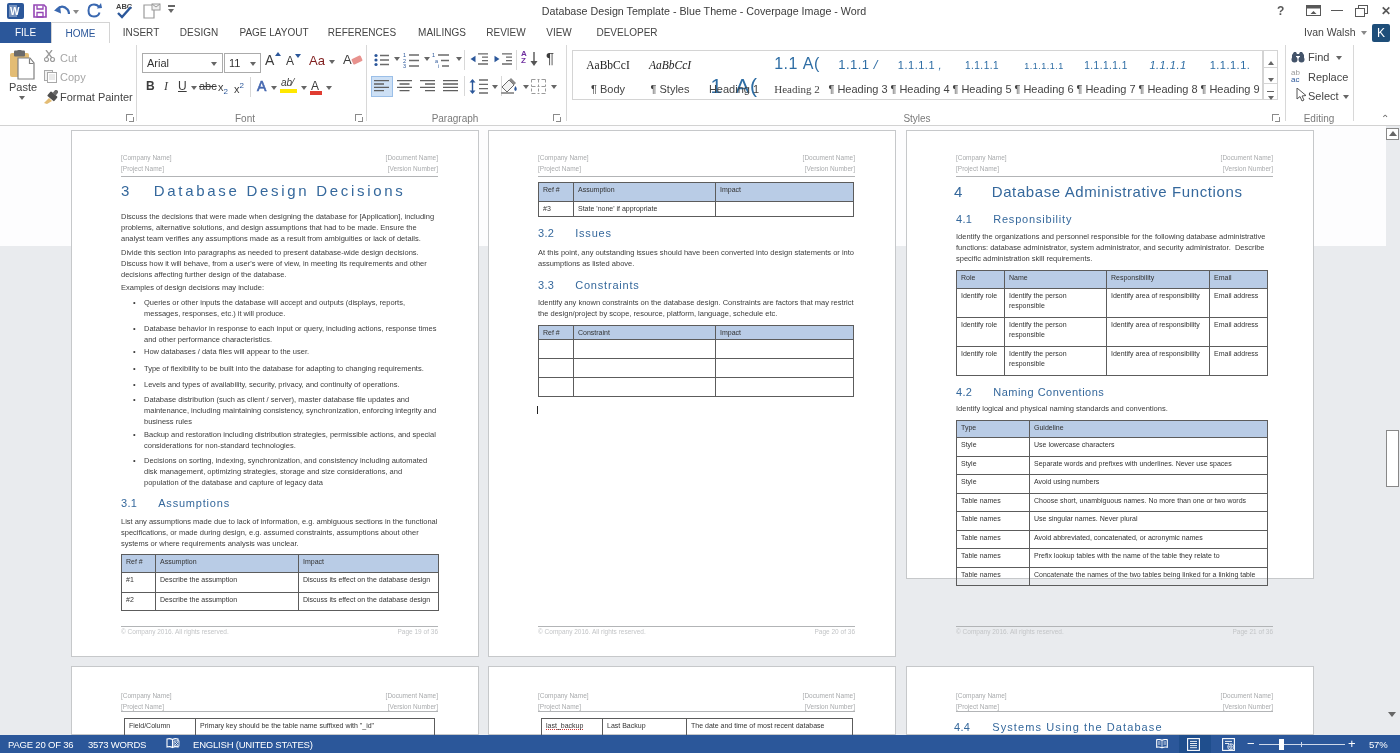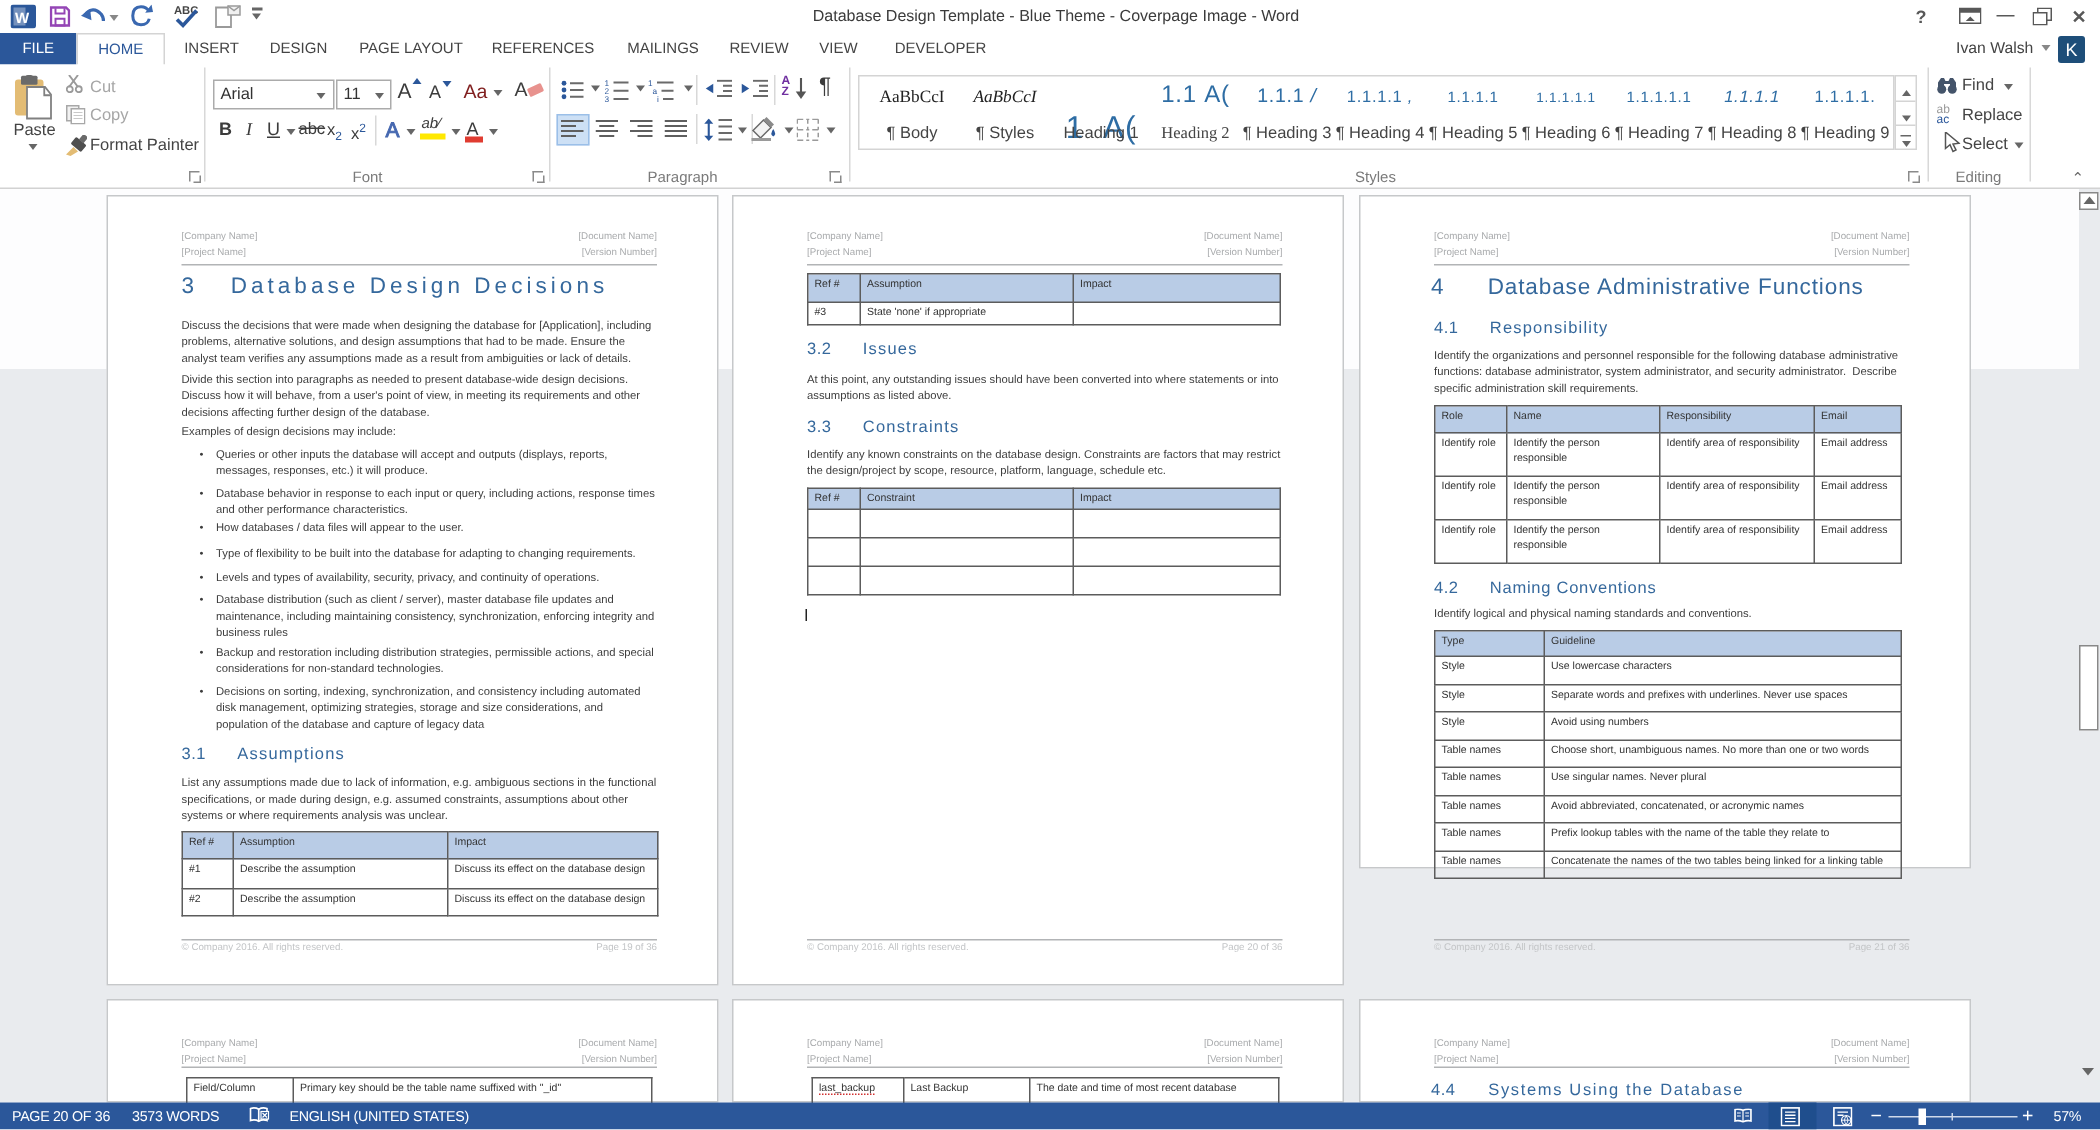--- a/index.html
+++ b/index.html
@@ -311,21 +311,21 @@
     <div style="position:absolute;left:1381px;top:70px;width:10px;height:8px;color:#666;font-size:10px;">⌃</div>
   </div>
 
   <div id="docarea">
     <div class="page" id="p1" style="left:71px;top:4px;width:408px;height:527px;">
       <div class="hdr" style="left:49px;top:21px;">[Company Name]<br>[Project Name]</div>
       <div class="hdr" style="left:250px;top:21px;width:116px;text-align:right;">[Document Name]<br>[Version Number]</div>
       <div class="hdrline" style="left:49px;top:45px;width:317px;"></div>
       <div class="h1" style="left:49px;top:51px;">3<span style="margin-left:24px;letter-spacing:2.7px;">Database Design Decisions</span></div>
       <div class="body" style="left:49px;top:81px;width:318px;">Discuss the decisions that were made when designing the database for [Application], including problems, alternative solutions, and design assumptions that had to be made. Ensure the analyst team verifies any assumptions made as a result from ambiguities or lack of details.</div>
-      <div class="body" style="left:49px;top:117px;width:318px;">Divide this section into paragraphs as needed to present database-wide design decisions. Discuss how it will behave, from a user's point of view, in meeting its requirements and other decisions affecting further design of the database.</div>
+      <div class="body" style="left:49px;top:117px;width:318px;">Divide this section into paragraphs as needed to present database-wide design decisions. Discuss how it will behave, from a user's were of view, in meeting its requirements and other decisions affecting further design of the database.</div>
       <div class="body" style="left:49px;top:152px;width:318px;">Examples of design decisions may include:</div>
       <div class="body" style="left:61px;top:167px;">•</div>
         <div class="body" style="left:72px;top:167px;width:296px;">Queries or other inputs the database will accept and outputs (displays, reports, messages, responses, etc.) it will produce.</div>
       <div class="body" style="left:61px;top:193px;">•</div>
         <div class="body" style="left:72px;top:193px;width:296px;">Database behavior in response to each input or query, including actions, response times and other performance characteristics.</div>
       <div class="body" style="left:61px;top:216px;">•</div>
         <div class="body" style="left:72px;top:216px;width:296px;">How databases / data files will appear to the user.</div>
       <div class="body" style="left:61px;top:233px;">•</div>
         <div class="body" style="left:72px;top:233px;width:296px;">Type of flexibility to be built into the database for adapting to changing requirements.</div>
       <div class="body" style="left:61px;top:249px;">•</div>
@@ -383,21 +383,21 @@
               <td class="th">Impact</td>
             </tr>
         <tr style="height:15px;">
               <td>#3</td>
               <td>State 'none' if appropriate</td>
               <td></td>
             </tr>
       </tbody>
         </table>
       <div class="h2" style="left:49px;top:96px;">3.2<span style="margin-left:21px;letter-spacing:0.8px;">Issues</span></div>
-      <div class="body" style="left:49px;top:117px;width:320px;">At this point, any outstanding issues should have been converted into where statements or into assumptions as listed above.</div>
+      <div class="body" style="left:49px;top:117px;width:320px;">At this point, any outstanding issues should have been converted into design statements or into assumptions as listed above.</div>
       <div class="h2" style="left:49px;top:148px;">3.3<span style="margin-left:21px;letter-spacing:0.8px;">Constraints</span></div>
       <div class="body" style="left:49px;top:167px;width:320px;">Identify any known constraints on the database design. Constraints are factors that may restrict the design/project by scope, resource, platform, language, schedule etc.</div>
       <table class="doctbl" style="left:49px;top:194px;width:315px;">
         <colgroup>
             <col style="width:35px;">
             <col style="width:142px;">
             <col style="width:138px;">
           </colgroup>
         <tbody>
             <tr style="height:14px;">

